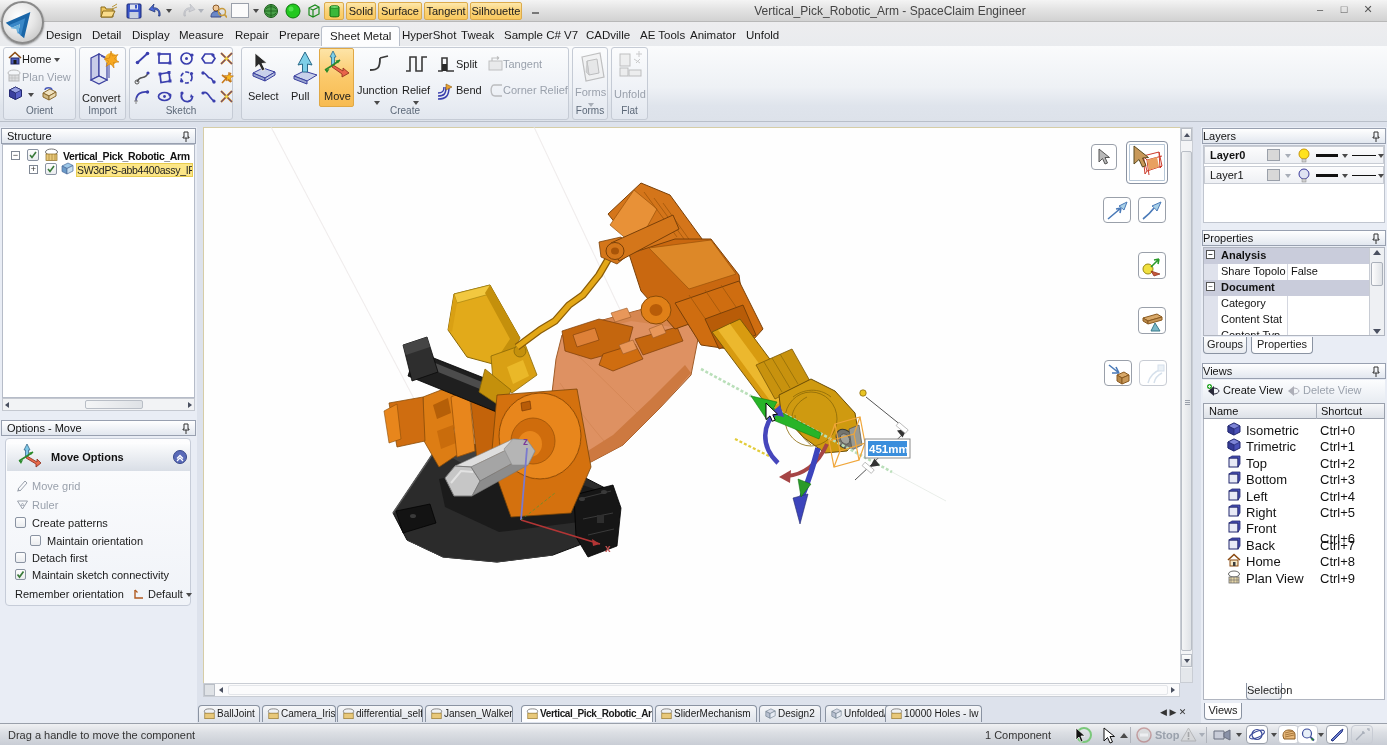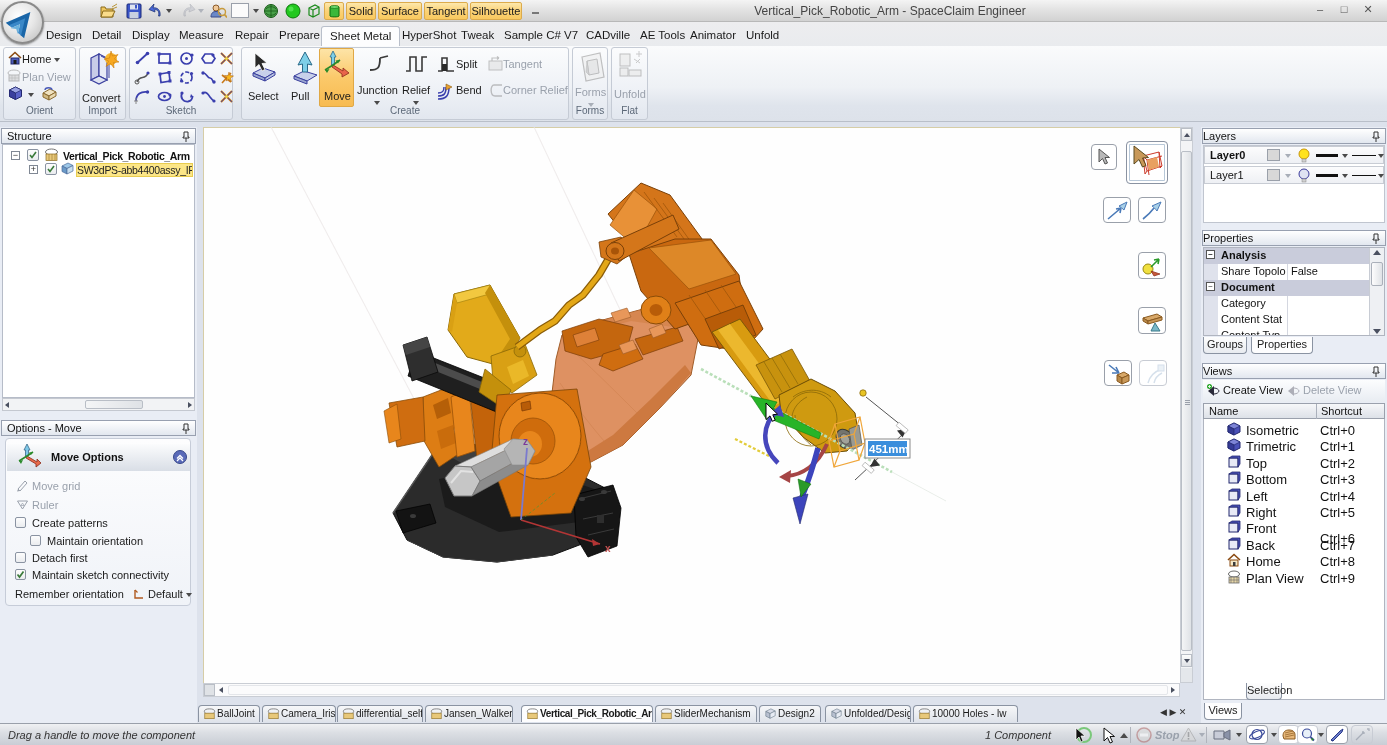--- a/index.html
+++ b/index.html
@@ -69,21 +69,21 @@
 
 #doctabs { left:197px; top:697px; width:999px; height:26px; background:#dde2ec; }
 .dtab { position:absolute; top:8px; height:17px; background:linear-gradient(#f6f7f9,#dfe3ea);
   border:1px solid #8a93a2; border-bottom:none; border-radius:4px 4px 0 0; font-size:10px; line-height:15px;
   padding:0 3px 0 18px; color:#1a1a1a; white-space:nowrap; overflow:hidden; }
 .dtab.sel { background:#fdfdfe; font-weight:bold; letter-spacing:-0.4px; }
 .dico { position:absolute; left:4px; top:2px; }
 
 
 #statusbar { left:0; top:723px; width:1387px; height:22px;
-  background:linear-gradient(#f0f1f3,#dcdfe4 40%,#c9cdd5); border-top:1px solid #9aa0aa;font-style:italic; }
+  background:linear-gradient(#f0f1f3,#dcdfe4 40%,#c9cdd5); border-top:1px solid #9aa0aa; }
 </style>
 </head>
 <body>
 <div id="app">
 
   <div class="abs" id="titlebar"></div>
   <div class="abs" id="logo">
     <svg width="39" height="39" viewBox="0 0 39 39" style="position:absolute;left:0;top:0;">
       <g transform="rotate(40 19 19)">
         <path d="M19 6 L31 30 L26 30 L19 16 L12 30 L7 30 Z" fill="#1a66a8"></path>
@@ -871,21 +871,21 @@
     <div class="dtab" style="left:562px; width:62px;"><svg class="dico" width="13" height="12" viewBox="0 0 15 14">
           <path d="M2 4 L8 1 L13 3.5 L7 6.5 Z" fill="#d8dce8" stroke="#6a7a8a" stroke-width=".7"></path>
           <path d="M2 4 L7 6.5 L7 12 L2 9.5 Z" fill="#b8c0d0" stroke="#6a7a8a" stroke-width=".7"></path>
           <path d="M7 6.5 L13 3.5 L13 9 L7 12 Z" fill="#e8ecf4" stroke="#6a7a8a" stroke-width=".7"></path>
         </svg>Design2</div>
     <div class="dtab" style="left:628px; width:86px;"><svg class="dico" width="13" height="12" viewBox="0 0 15 14">
           <path d="M2 4 L8 1 L13 3.5 L7 6.5 Z" fill="#d8dce8" stroke="#6a7a8a" stroke-width=".7"></path>
           <path d="M2 4 L7 6.5 L7 12 L2 9.5 Z" fill="#b8c0d0" stroke="#6a7a8a" stroke-width=".7"></path>
           <path d="M7 6.5 L13 3.5 L13 9 L7 12 Z" fill="#e8ecf4" stroke="#6a7a8a" stroke-width=".7"></path>
         </svg>Unfolded/Design2</div>
-    <div class="dtab" style="left:716px; width:105px;"><svg class="dico" width="13" height="12" viewBox="0 0 15 14">
+    <div class="dtab" style="left:688px; width:97px;"><svg class="dico" width="13" height="12" viewBox="0 0 15 14">
           <ellipse cx="7.5" cy="4" rx="6" ry="3" fill="none" stroke="#777"></ellipse>
           <rect x="2" y="6" width="11" height="6.5" fill="#e8c87a" stroke="#8a6a20" stroke-width=".7"></rect>
         </svg>10000 Holes - lw</div>
     <span style="position:absolute; left:963px; top:10px; font-size:9px; color:#333;">◀ ▶ ✕</span>
   </div>
 
   <div class="abs" id="statusbar">
     <div class="abs" style="left:8px; top:5px; font-size:11px; color:#333;">Drag a handle to move the component</div>
     <div class="abs" style="left:985px; top:5px; font-size:11px; color:#333;">1 Component</div>
     <svg class="abs" style="left:1072px; top:2px;" width="20" height="18" viewBox="0 0 20 18">

